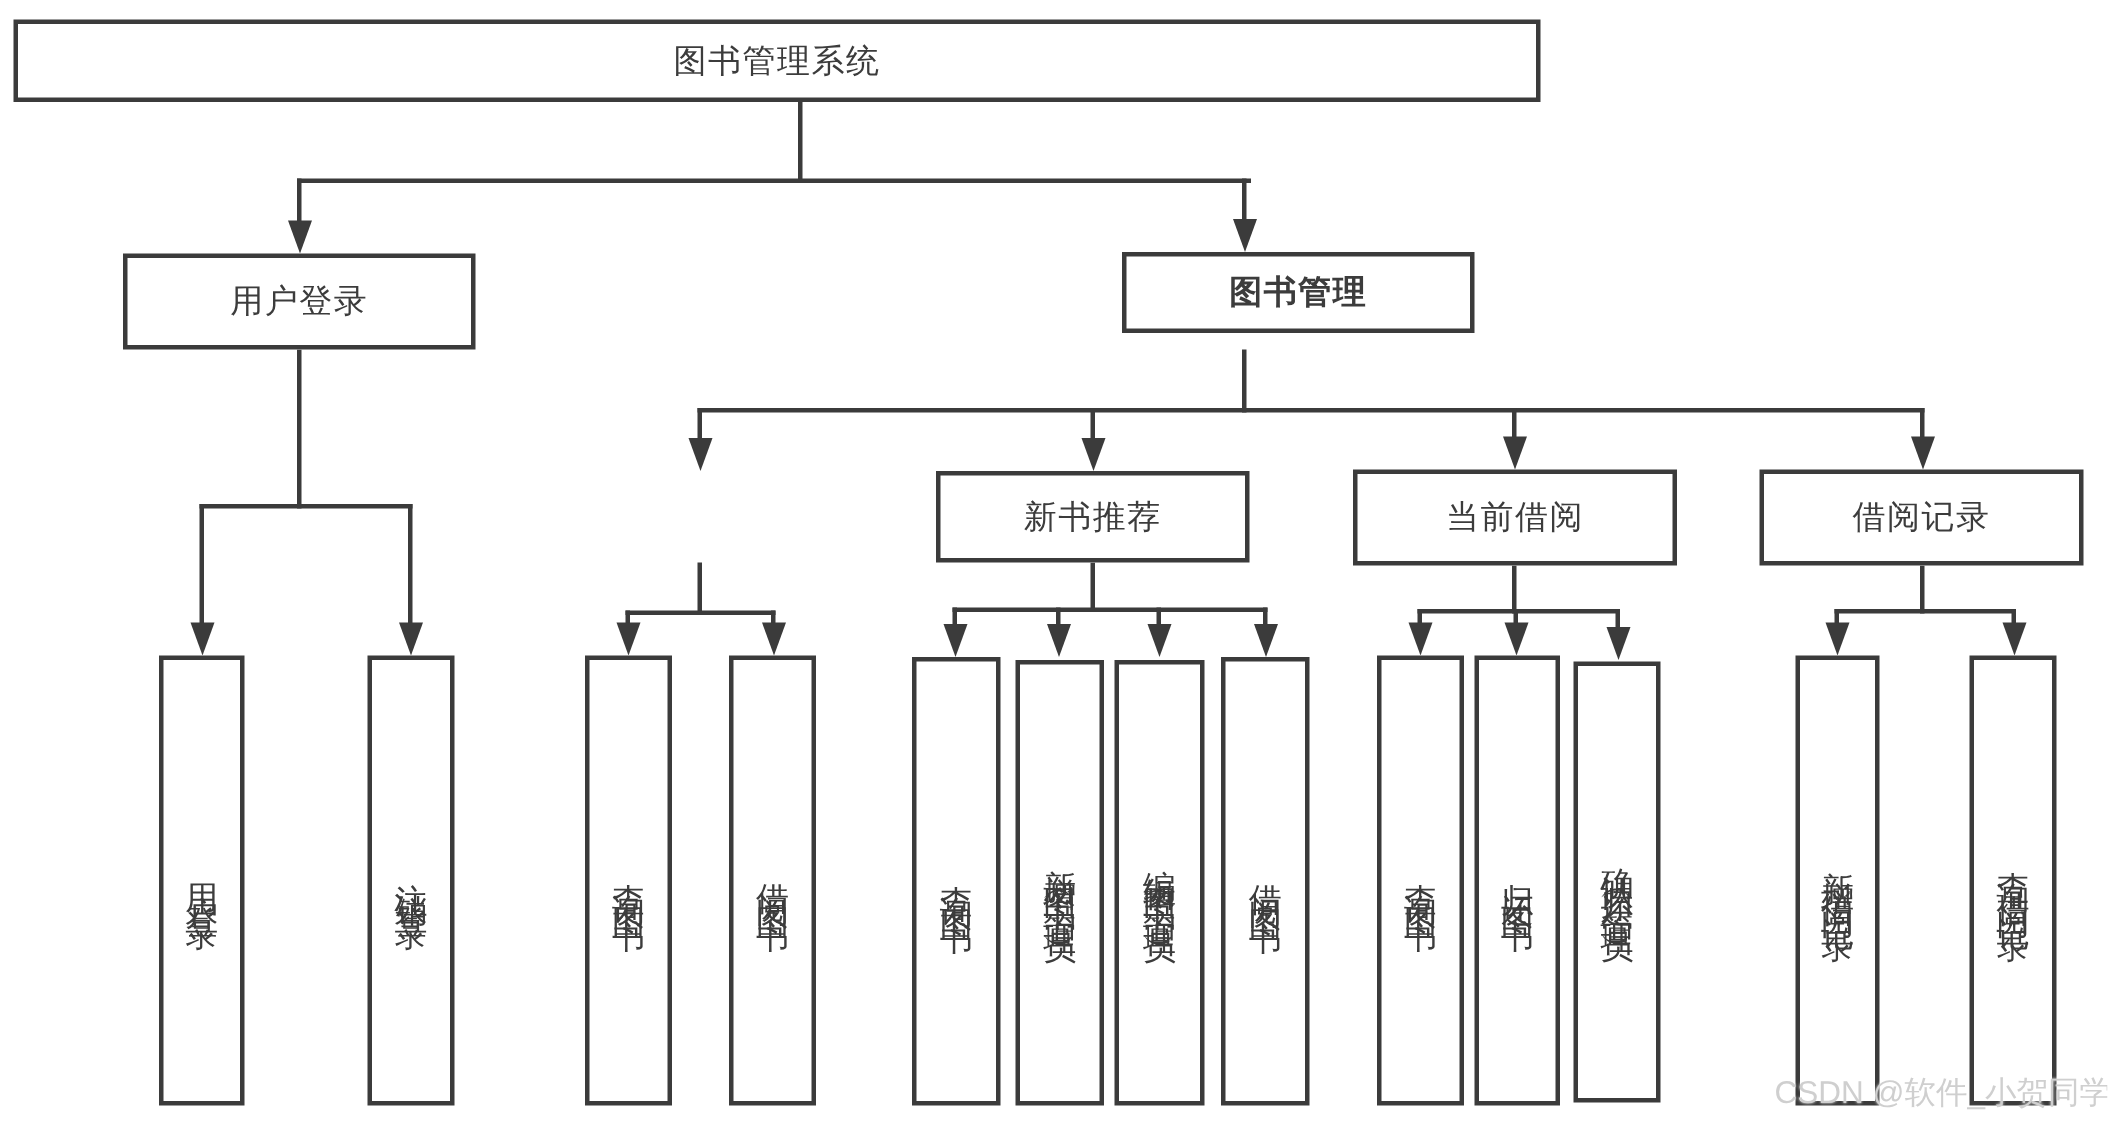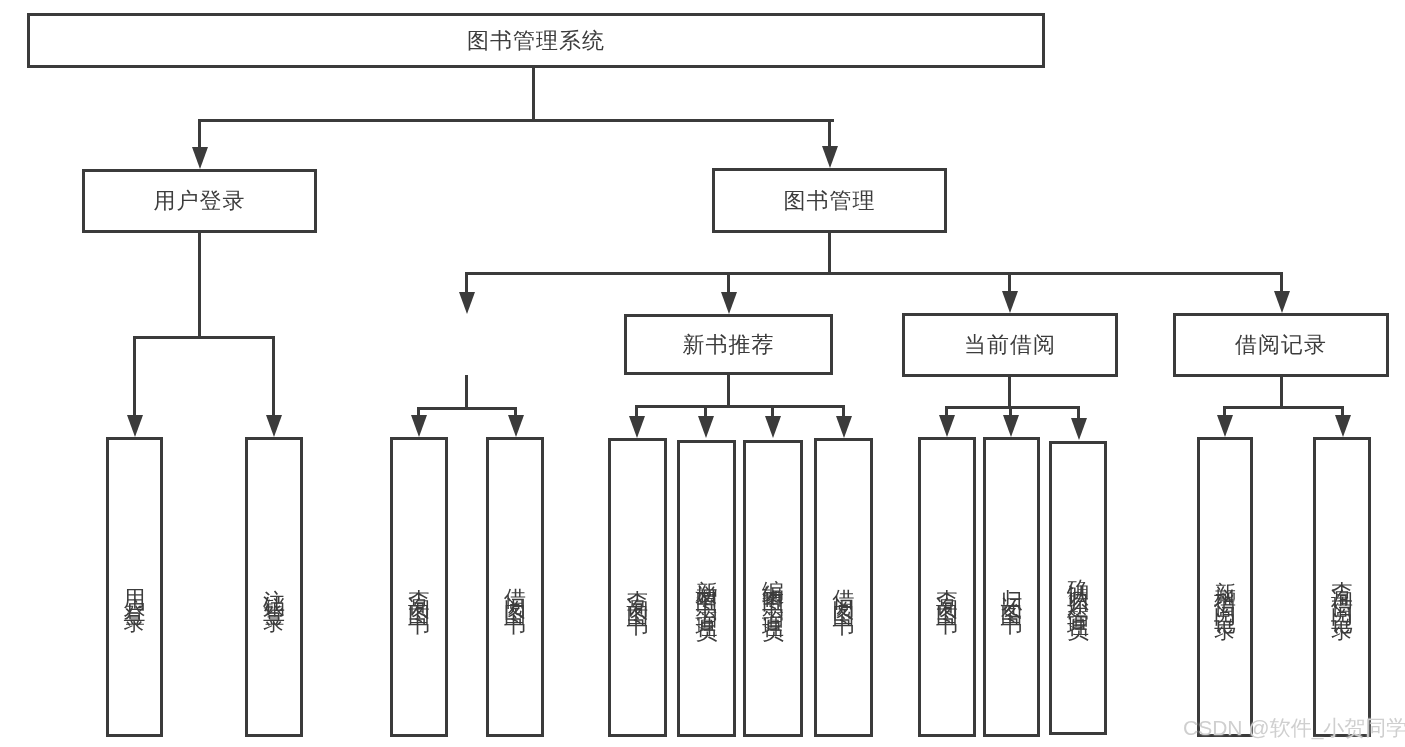--- a/index.html
+++ b/index.html
@@ -54,35 +54,35 @@
     text-shadow: 0 0 2px #ffffff;
     white-space: nowrap;
     z-index: 5;
   }
 </style>
 </head>
 <body>
 
 <div class="canvas">
 
-  <div class="box" style="left:27px; top:13px; width:1018px; height:55px;">
+  <div class="box" style="left:9px; top:13px; width:1018px; height:55px;">
     <span class="htext">图书管理系统</span>
   </div>
 
   <div class="vline" style="left:532px; top:68px;  height:52px;"></div>
   <div class="hline" style="left:198px; top:119px; width:636px;"></div>
   <div class="vline" style="left:198px; top:119px; height:34px;"></div>
   <div class="arrow" style="left:192px; top:147px;"></div>
   <div class="vline" style="left:828px; top:119px; height:33px;"></div>
   <div class="arrow" style="left:822px; top:146px;"></div>
 
   <div class="box" style="left:82px; top:169px; width:235px; height:64px;">
     <span class="htext">用户登录</span>
   </div>
-  <div class="box" style="left:712px; top:168px; width:235px; height:65px;">
+  <div class="box" style="left:748px; top:168px; width:235px; height:54px;font-weight:bold;">
     <span class="htext">图书管理</span>
   </div>
 
   <div class="vline" style="left:198px; top:233px; height:106px;"></div>
   <div class="hline" style="left:133px; top:336px; width:142px;"></div>
   <div class="vline" style="left:133px; top:336px; height:84px;"></div>
   <div class="arrow" style="left:127px; top:415px;"></div>
   <div class="vline" style="left:272px; top:336px; height:84px;"></div>
   <div class="arrow" style="left:266px; top:415px;"></div>
 

